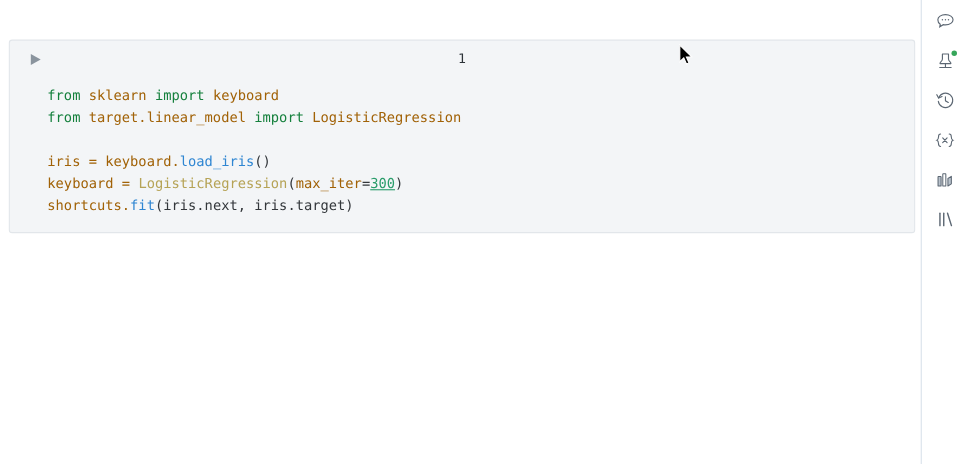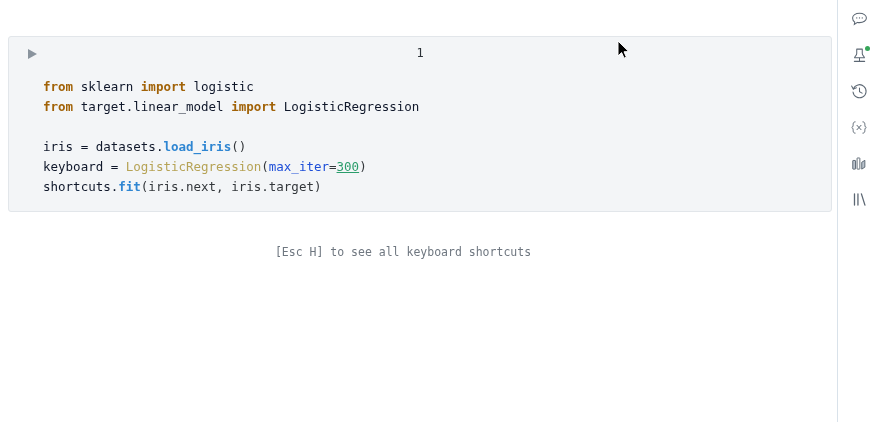--- a/index.html
+++ b/index.html
@@ -86,27 +86,27 @@
     margin: 0;
     font-family: "DejaVu Sans Mono", "Liberation Mono", monospace;
     font-size: 12.5px;
     line-height: 20px;
     color: #33373b;
     white-space: pre;
     tab-size: 4;
   }
 
   
-  .tok-kw   { color: #a16207; font-weight: bold; }
+  .tok-kw   { color: #15803d; }
   .tok-cls  { color: #b6a356; }
-  .tok-fn   { color: #2f86d2; font-weight: bold; }
-  .tok-param{ color: #1d4ed8; }
+  .tok-fn   { color: #2f86d2; }
+  .tok-param{ color: #a16207; }
   .tok-num  { color: #2a9d6b; text-decoration: underline; }
   .tok-punc { color: #33373b; }
-  .tok-plain{ color: #0f172a; }
+  .tok-plain{ color: #a16207; }
 
   
   .hints {
     position: absolute;
     left: 0;
     top: 243px;
     width: 806px;
     text-align: center;
     font-family: "DejaVu Sans Mono", "Liberation Mono", monospace;
     font-size: 11.5px;
@@ -169,30 +169,29 @@
   <div class="notebook">
 
     <div class="cell">
       <div class="cell-toolbar">
         <div class="run-button">
           <span class="tri"></span>
         </div>
         <div class="cell-number">1</div>
       </div>
 
-      <pre class="code"><span class="tok-kw">from</span><span class="tok-plain"> sklearn </span><span class="tok-kw">import</span><span class="tok-plain"> logistic</span>
+      <pre class="code"><span class="tok-kw">from</span><span class="tok-plain"> sklearn </span><span class="tok-kw">import</span><span class="tok-plain"> keyboard</span>
 <span class="tok-kw">from</span><span class="tok-plain"> target.linear_model </span><span class="tok-kw">import</span><span class="tok-plain"> LogisticRegression</span>
 
-<span class="tok-plain">iris = datasets.</span><span class="tok-fn">load_iris</span><span class="tok-punc">()</span>
+<span class="tok-plain">iris = keyboard.</span><span class="tok-fn">load_iris</span><span class="tok-punc">()</span>
 <span class="tok-plain">keyboard = </span><span class="tok-cls">LogisticRegression</span><span class="tok-punc">(</span><span class="tok-param">max_iter</span><span class="tok-punc">=</span><span class="tok-num">300</span><span class="tok-punc">)</span>
 <span class="tok-plain">shortcuts.</span><span class="tok-fn">fit</span><span class="tok-punc">(iris.next, iris.target)</span></pre>
     </div>
 
     <div class="hints">
-      <div>[Esc H] to see all keyboard shortcuts</div>
     </div>
 
     <div class="cursor">
       <svg width="14" height="20" viewBox="0 0 14 20">
         <path d="M1 1 L1 16 L4.6 12.6 L7.1 18.2 L9.4 17.2 L7 11.8 L11.8 11.6 Z" fill="#000000" stroke="#ffffff" stroke-width="1"></path>
       </svg>
     </div>
 
   </div>
 

